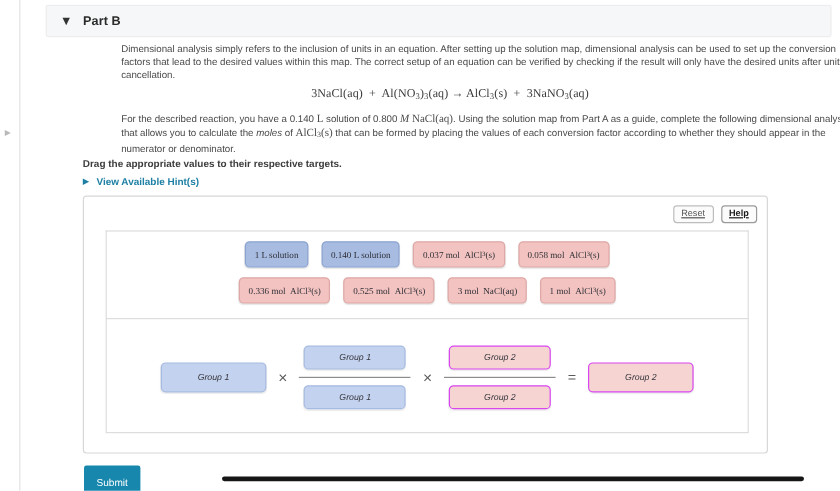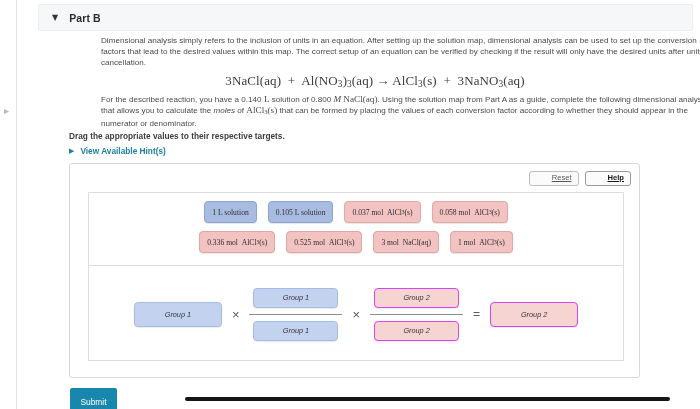--- a/index.html
+++ b/index.html
@@ -54,21 +54,21 @@
     font-family: "Liberation Serif", serif; font-size: 9.2px;
   }
   .mathtxt.it { font-style: italic; }
   sub { font-size: 72%; vertical-align: -0.22em; }
 
   
   .equation {
     position: absolute; left: 69px; top: 73px; width: 612px;
     text-align: center;
     font-family: "Liberation Serif", serif;
-    font-size: 13px; color: #3b3b3b; letter-spacing: .1px;
+    font-size: 10px; color: #3b3b3b; letter-spacing: .1px;
   }
 
   .drag-instr {
     position: absolute; left: 69px; top: 131px;
     font-size: 8.3px; font-weight: bold; color: #3d3d3d;
   }
   .hint-link {
     position: absolute; left: 69px; top: 146px;
     font-size: 8.3px; font-weight: bold; color: #1c7fa3;
     display: flex; align-items: center; cursor: pointer;
@@ -80,21 +80,21 @@
 
   
   .activity-panel {
     position: absolute; left: 69px; top: 163px; width: 571px; height: 215px;
     background: #ffffff; border: 1px solid #d8d8d8; border-radius: 3px;
   }
   .panel-tools {
     position: absolute; right: 8px; top: 7px; display: flex; gap: 6px;
   }
   .tool-btn {
-    font-size: 7.6px; padding: 2px 6px 3px 22px; border-radius: 3px;
+    font-size: 7.6px; padding: 2px 6px 3px 6px; border-radius: 3px;
     border: 1px solid #bdbdbd; background: #fbfbfb; color: #555;
     cursor: pointer; line-height: 1.1; text-decoration: underline;
   }
   .tool-btn.strong { color: #1b1b1b; font-weight: bold; border-color: #9a9a9a; }
 
   .bank {
     position: absolute; left: 18px; top: 28px; width: 536px; height: 73px;
     border: 1px solid #dddddd; border-bottom: none; background: #fff;
     padding-top: 8px;
   }
@@ -191,21 +191,21 @@
   <div class="activity-panel">
 
     <div class="panel-tools">
       <button class="tool-btn">Reset</button>
       <button class="tool-btn strong">Help</button>
     </div>
 
     <div class="bank">
       <div class="bank-row" id="row1">
           <div class="tile blue">1 L solution</div>
-          <div class="tile blue">0.105 L solution</div>
+          <div class="tile blue">0.140 L solution</div>
           <div class="tile pink">0.037 mol&nbsp;&nbsp;AlCl<sub>3</sub>(s)</div>
           <div class="tile pink">0.058 mol&nbsp;&nbsp;AlCl<sub>3</sub>(s)</div>
         </div>
       <div class="bank-row" id="row2">
           <div class="tile pink">0.336 mol&nbsp;&nbsp;AlCl<sub>3</sub>(s)</div>
           <div class="tile pink">0.525 mol&nbsp;&nbsp;AlCl<sub>3</sub>(s)</div>
           <div class="tile pink">3 mol&nbsp;&nbsp;NaCl(aq)</div>
           <div class="tile pink">1 mol&nbsp;&nbsp;AlCl<sub>3</sub>(s)</div>
         </div>
     </div>

